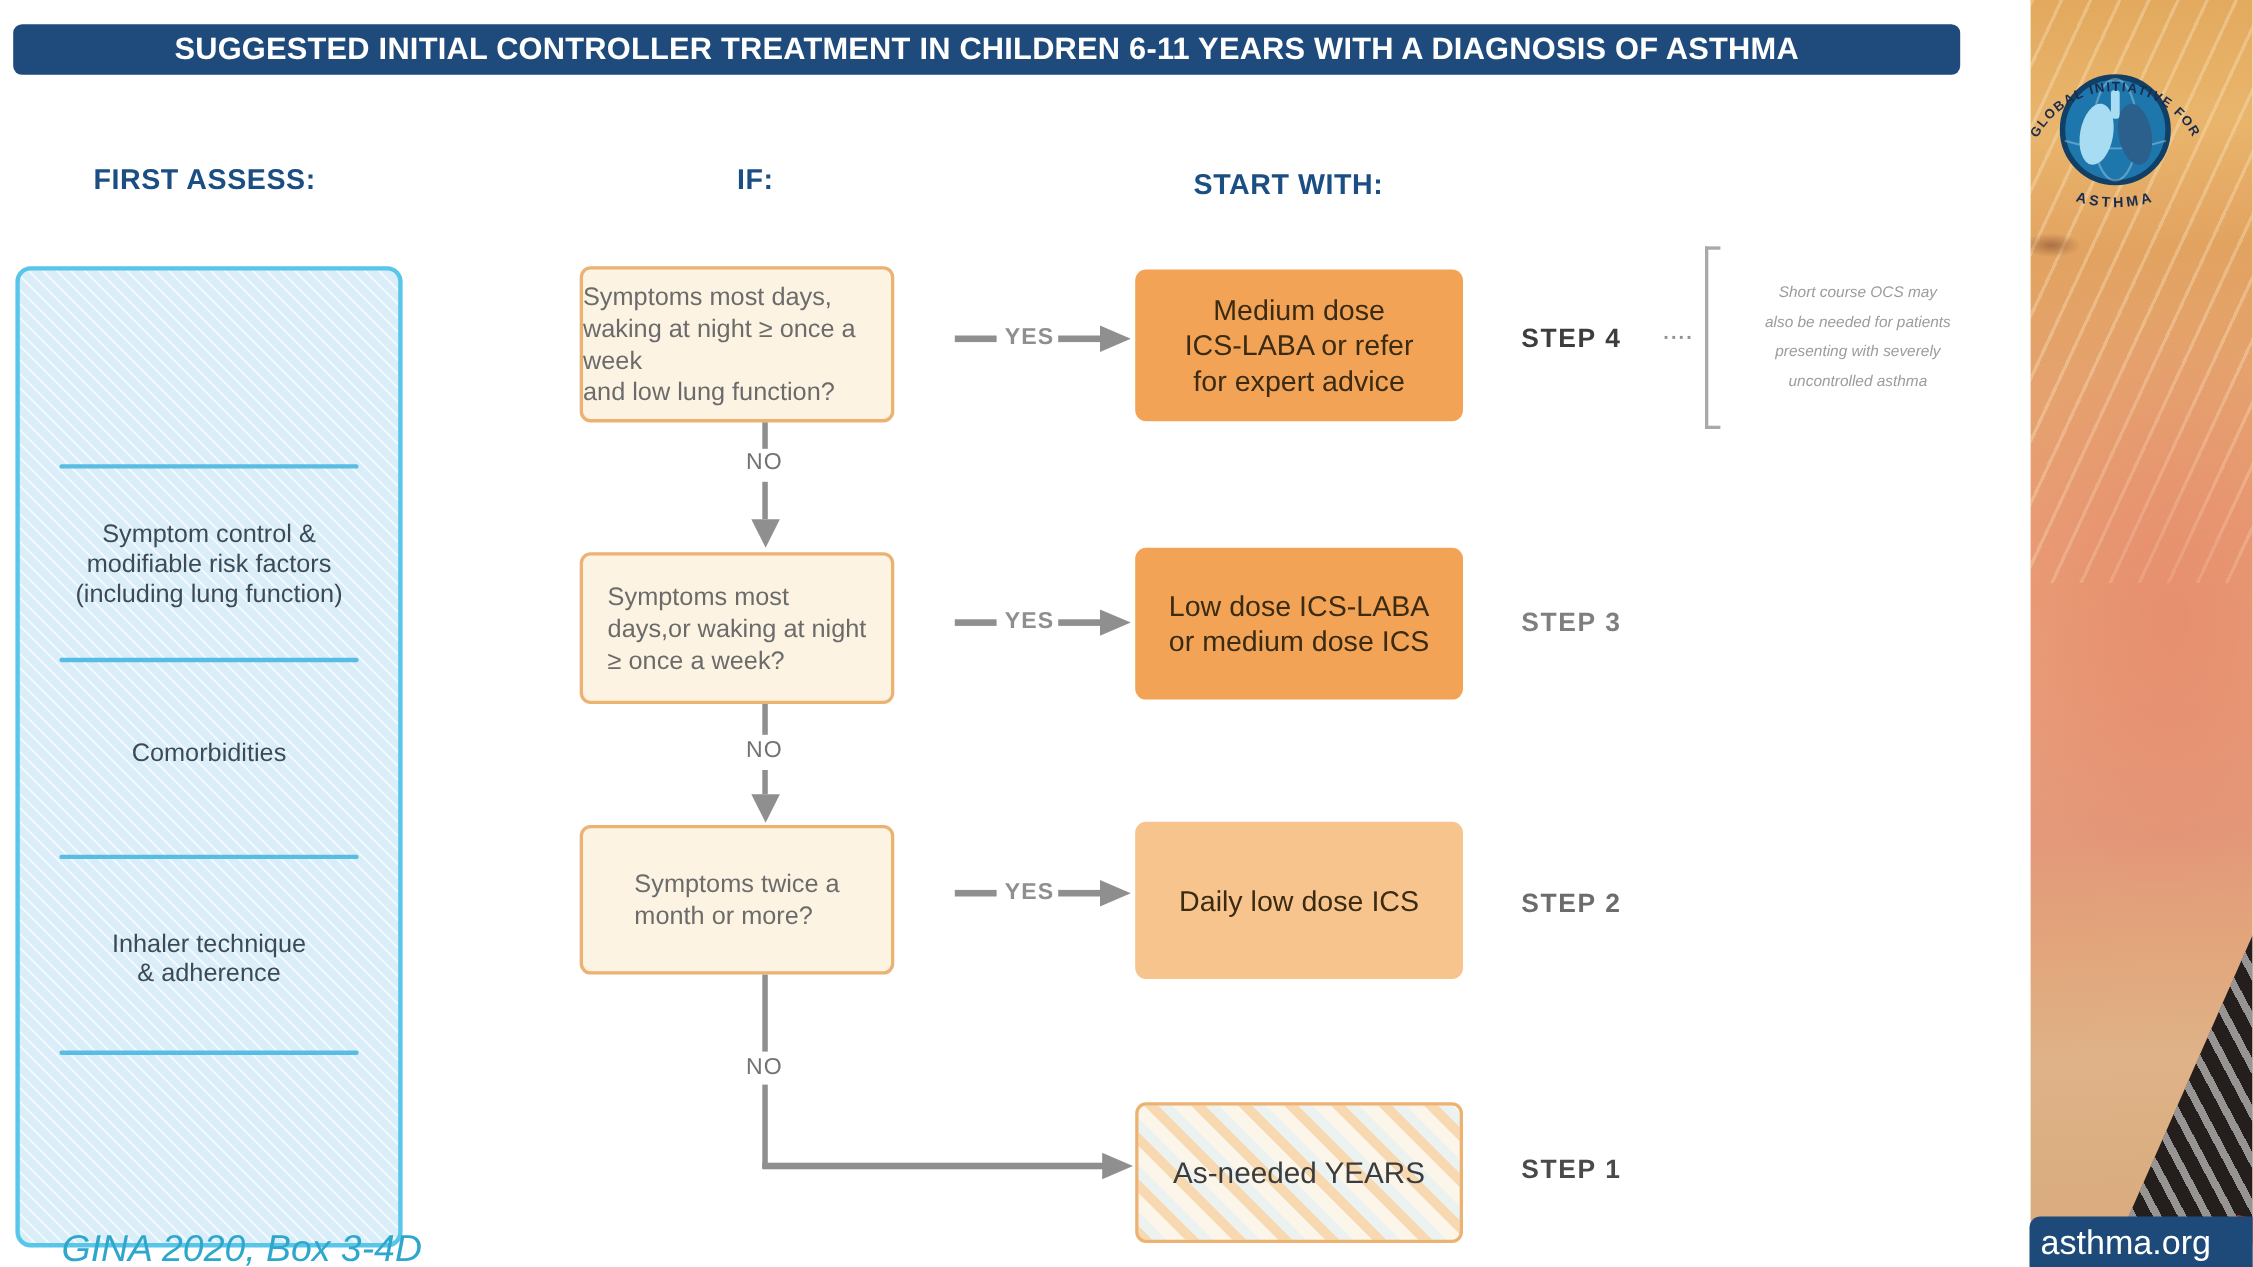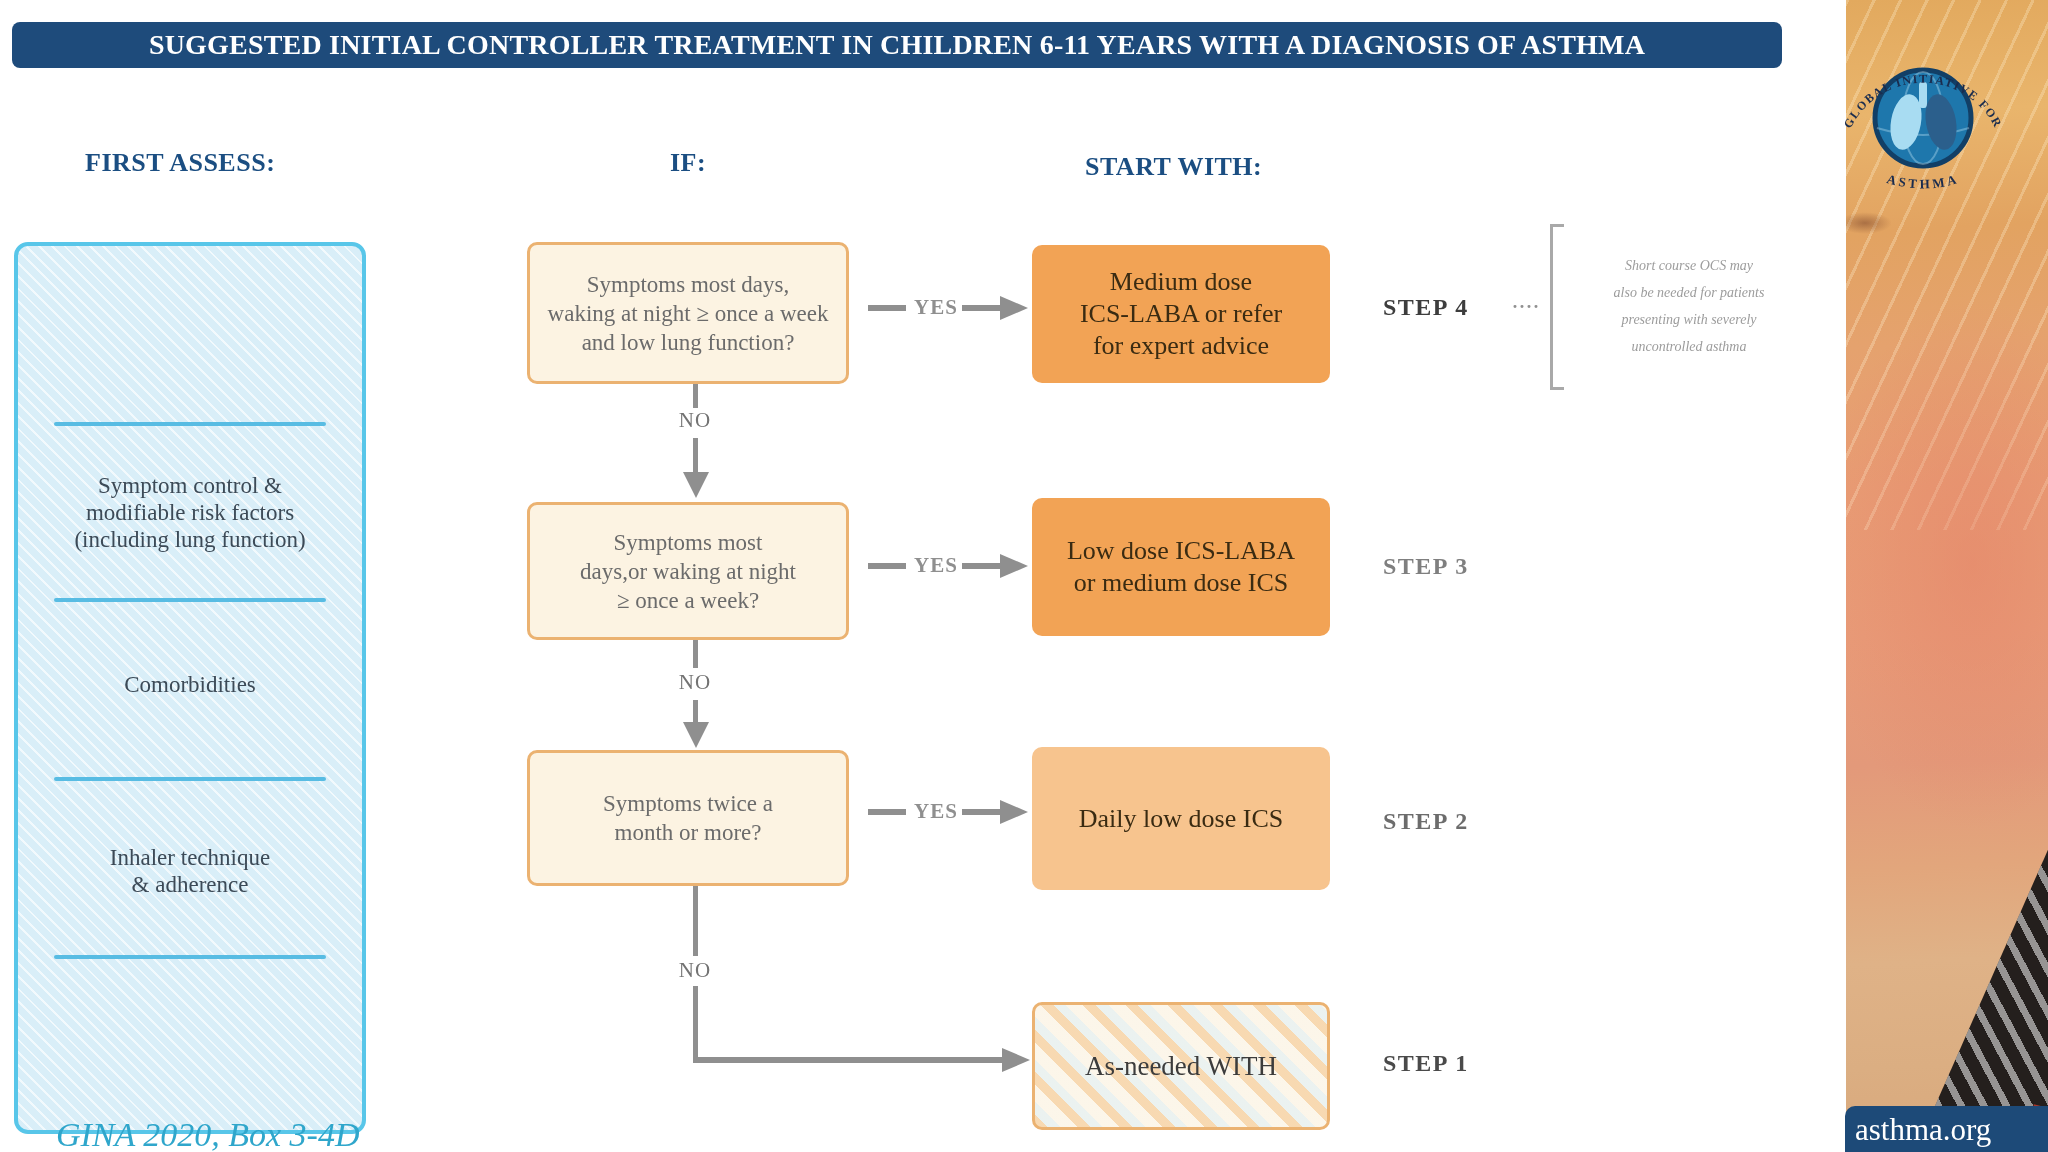--- a/index.html
+++ b/index.html
@@ -1,18 +1,18 @@
 <!DOCTYPE html>
 <html><head>
 <meta charset="utf-8">
 <style>
   html,body{margin:0;padding:0;background:#ffffff;}
   #stage{
     position:relative;width:2048px;height:1152px;overflow:hidden;
-    font-family:Liberation Serif, serif;background:#ffffff;
+    font-family:Liberation Sans, sans-serif;background:#ffffff;
   }
   
   .banner{
     position:absolute;left:12px;top:22px;width:1770px;height:46px;
     background:#1E4B7B;border-radius:8px;display:flex;align-items:center;justify-content:center;
     color:#ffffff;font-weight:bold;font-size:28px;letter-spacing:.2px;
   }
   
   .colhead{position:absolute;font-weight:bold;font-size:26px;color:#1B4E82;letter-spacing:.5px;}
   #head-assess{left:85px;top:148px;}
@@ -26,23 +26,23 @@
       #D9EEF8;
     border:4px solid #58C6E9;border-radius:14px;
   }
   .assess-item{
     position:absolute;left:0;width:344px;text-align:center;color:#3C4A57;
     font-size:23px;line-height:27px;white-space:pre-line;
   }
   .assess-divider{position:absolute;left:36px;width:272px;height:4px;background:#58BCE3;border-radius:2px;}
   
   .qbox{
-    position:absolute;left:527px;width:322px;box-sizing:border-box;
+    position:absolute;left:527px;width:286px;box-sizing:border-box;
     background:#FCF3E2;border:3px solid #EBB271;border-radius:10px;
-    display:flex;align-items:center;justify-content:center;text-align:center;
+    display:flex;align-items:center;justify-content:center;text-align:left;
     color:#6B6B6B;font-size:23px;line-height:29px;white-space:pre-line;
   }
   .rbox{
     position:absolute;left:1032px;width:298px;box-sizing:border-box;border-radius:10px;
     display:flex;align-items:center;justify-content:center;text-align:center;
     font-size:26px;line-height:32px;white-space:pre-line;
   }
   .rbox.solid{background:#F2A355;color:#3A2B12;}
   .rbox.light{background:#F7C48E;color:#3A2B12;}
   .rbox.hatched{
@@ -190,21 +190,21 @@
   <div class="arrow-right" style="left:1000px;top:800px;"></div>
   <div class="rbox light" style="top:747px;height:143px;">Daily low dose ICS</div>
   <div class="step" style="top:808px;color:#6C6C6C;">STEP 2</div>
 
   <div class="vline" style="top:886px;height:70px;"></div>
   <div class="no-label" style="top:958px;">NO</div>
   <div class="vline" style="top:986px;height:76px;"></div>
   <div class="hline" style="left:693px;top:1057px;width:310px;"></div>
   <div class="arrow-right" style="left:1002px;top:1048px;"></div>
 
-  <div class="rbox hatched" style="top:1002px;height:128px;font-size:27px;">As-needed WITH</div>
+  <div class="rbox hatched" style="top:1002px;height:128px;font-size:27px;">As-needed YEARS</div>
   <div class="step" style="top:1050px;color:#4A4A4A;">STEP 1</div>
 
   <div class="caption">GINA 2020, Box 3-4D</div>
 
   <div class="photo">
     <div class="hair"></div>
     <div class="cheek"></div>
     <div class="brow"></div>
     <div class="clothing"></div>
     <div class="red-accent"></div>

